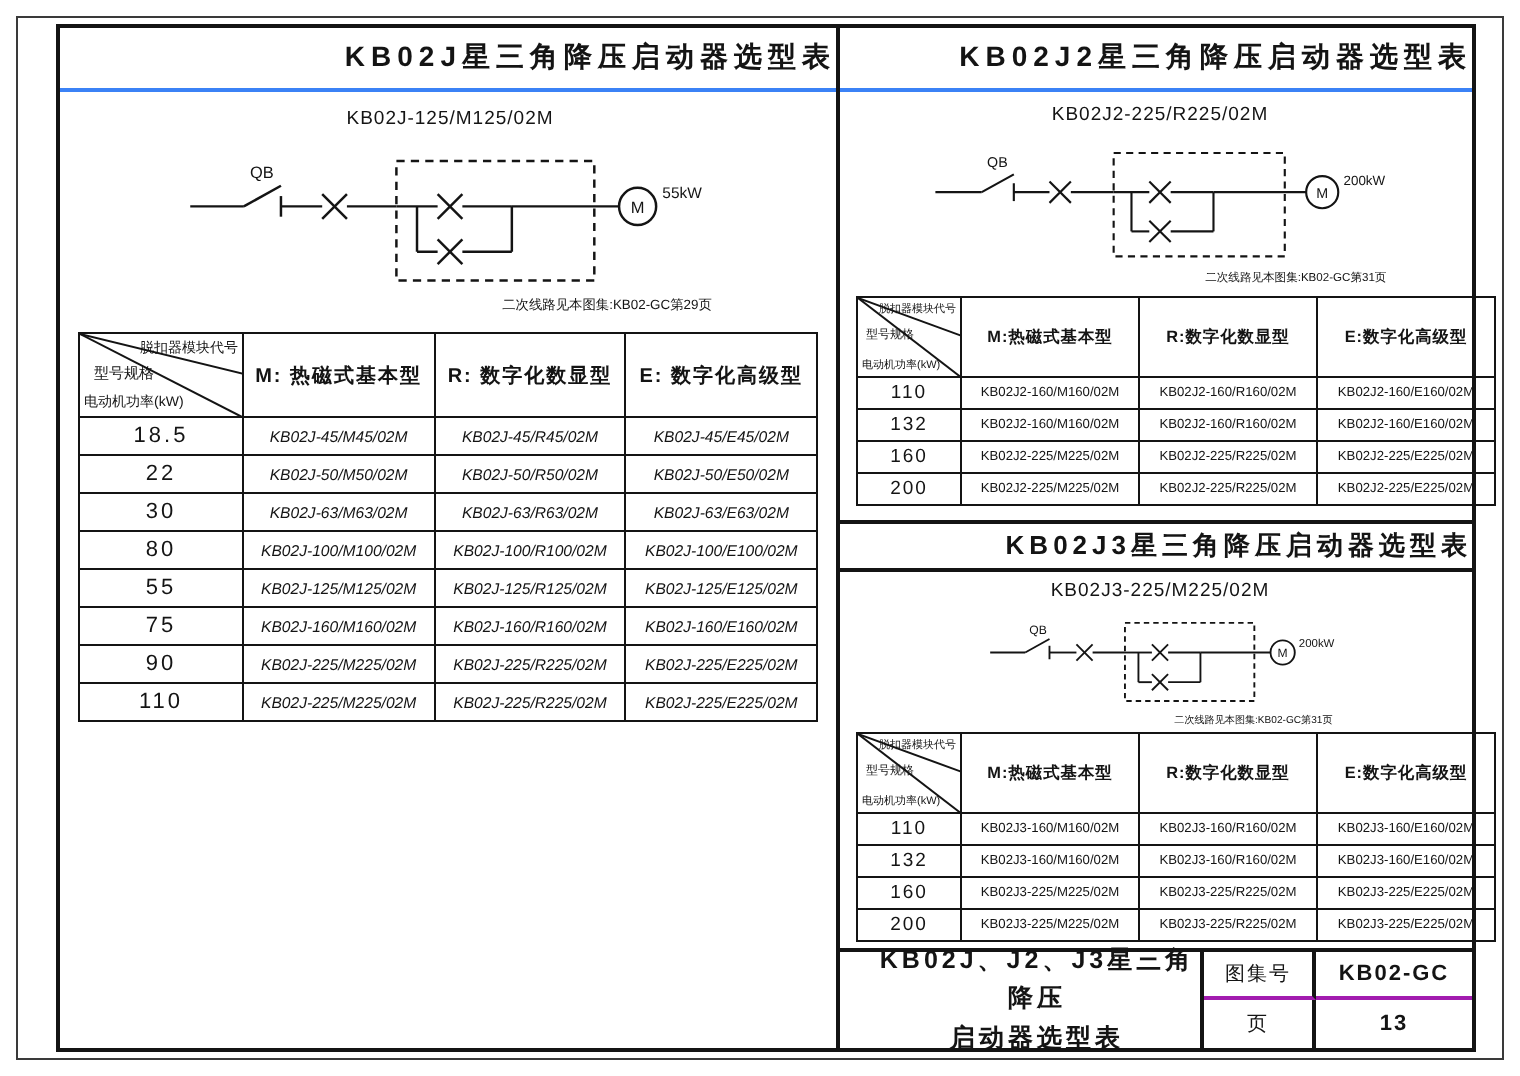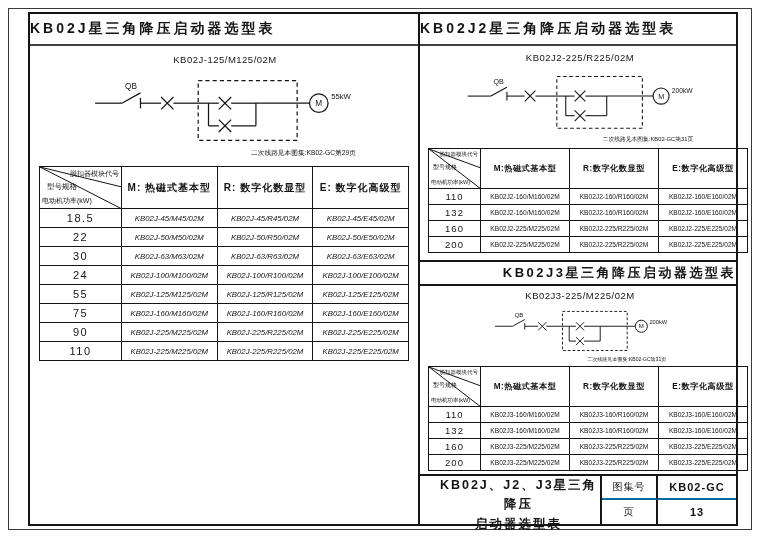--- a/index.html
+++ b/index.html
@@ -5,22 +5,22 @@
   * { box-sizing: border-box; margin: 0; padding: 0; }
   html,body { width:760px; height:538px; background:#fbfbf9; }
   .sheet { position:relative; width:760px; height:538px; background:#ffffff;
            font-family:"Liberation Sans", sans-serif; color:#141414; }
   .outer-frame { position:absolute; left:8px; top:8px; width:744px; height:522px;
                  border:1px solid #3a3a3a; }
   .inner-frame { position:absolute; left:28px; top:12px; width:710px; height:514px;
                  border:2px solid #141414; }
   .divider-v { position:absolute; left:388px; top:0; bottom:0; width:2px; background:#141414; }
 
-  .title-band { position:absolute; top:0; height:32px; border-bottom:2px solid #404040;
-                display:flex; align-items:center; justify-content:flex-start;
+  .title-band { position:absolute; top:0; height:32px; border-bottom:2px solid #3b82f6;
+                display:flex; align-items:center; justify-content:flex-end;
                 font-size:14px; font-weight:bold; letter-spacing:3px; }
   .left-band  { left:0;  width:388px; }
   .right-band { left:390px; width:316px; }
 
   .band2 { position:absolute; left:390px; top:246px; width:316px; height:26px;
            border-top:2px solid #141414; border-bottom:2px solid #141414;
            display:flex; align-items:center; justify-content:flex-end;
            font-size:13px; font-weight:bold; letter-spacing:2.5px; }
 
   .diagram { position:absolute; }
@@ -58,27 +58,27 @@
   .left-table .c-top { font-size:7px; }
   .left-table .c-mid { top:15px; left:7px; font-size:7.5px; }
   .left-table .c-bot { font-size:7px; }
   .r-table .c-top { font-size:5.5px; }
   .r-table .c-mid { top:14px; left:4px; font-size:6px; }
   .r-table .c-bot { font-size:5.5px; }
 
   .titleblock { position:absolute; left:390px; top:460px; width:316px; height:50px;
                 border-top:2px solid #141414; display:flex; background:#fff; }
   .tb-title { width:182px; border-right:2px solid #141414; display:flex; flex-direction:column;
-              align-items:center; justify-content:space-between; font-size:12.5px; font-weight:bold;
+              align-items:center; justify-content:center; font-size:12.5px; font-weight:bold;
               letter-spacing:2px; line-height:1.55; text-align:center;padding-left:17px; }
   .tb-grid { flex:1; display:grid; grid-template-columns:56px 1fr; grid-template-rows:1fr 1fr; }
   .tb-cell { display:flex; align-items:center; justify-content:center; }
   .tb-cell.lbl { border-right:2px solid #141414; font-size:10px; letter-spacing:1px; }
   .tb-cell.val { font-size:11px; font-weight:bold; letter-spacing:1px; }
-  .tb-cell.r1 { border-bottom:2px solid #0369a1; }
+  .tb-cell.r1 { border-bottom:2px solid #a21caf; }
 </style>
 </head>
 <body>
 
 <div class="sheet">
   <div class="outer-frame"></div>
   <div class="inner-frame">
     <div class="divider-v"></div>
 
     <div class="title-band left-band">
@@ -148,21 +148,21 @@
             <td class="md">KB02J-50/R50/02M</td>
             <td class="md">KB02J-50/E50/02M</td>
           </tr>
       <tr class="data">
             <td class="pw">30</td>
             <td class="md">KB02J-63/M63/02M</td>
             <td class="md">KB02J-63/R63/02M</td>
             <td class="md">KB02J-63/E63/02M</td>
           </tr>
       <tr class="data">
-            <td class="pw">24</td>
+            <td class="pw">80</td>
             <td class="md">KB02J-100/M100/02M</td>
             <td class="md">KB02J-100/R100/02M</td>
             <td class="md">KB02J-100/E100/02M</td>
           </tr>
       <tr class="data">
             <td class="pw">55</td>
             <td class="md">KB02J-125/M125/02M</td>
             <td class="md">KB02J-125/R125/02M</td>
             <td class="md">KB02J-125/E125/02M</td>
           </tr>

